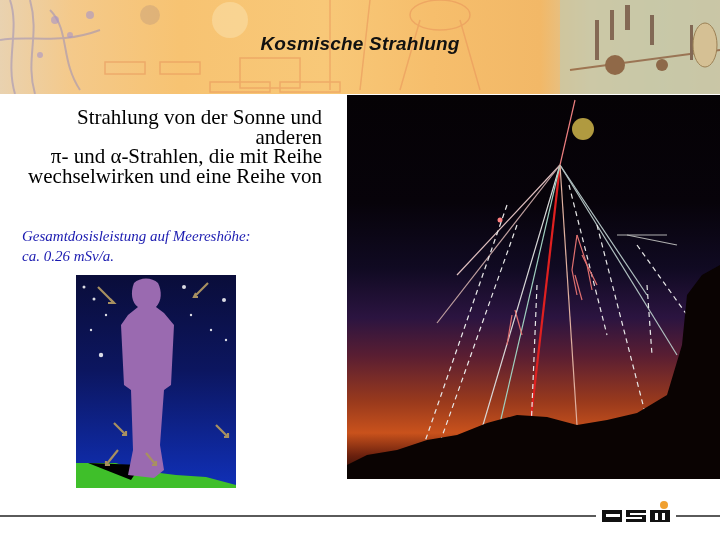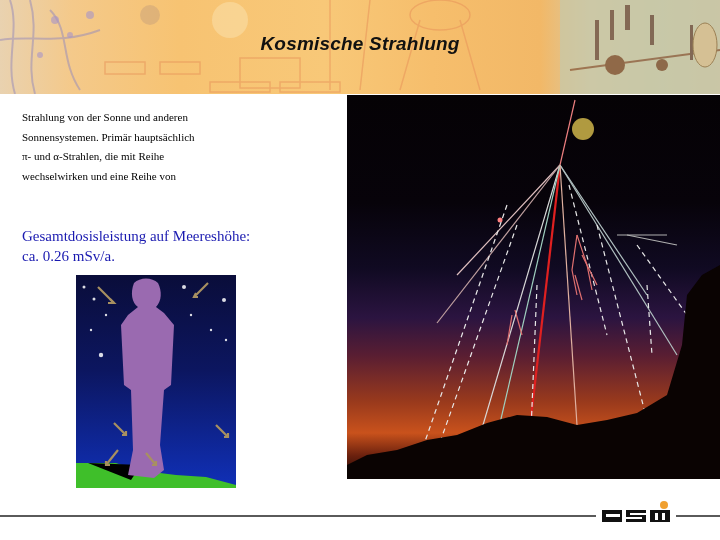--- a/index.html
+++ b/index.html
@@ -3,24 +3,24 @@
 <meta charset="utf-8">
 <style>
   html, body { margin:0; padding:0; }
   body { width:720px; height:540px; position:relative; overflow:hidden; background:#ffffff; font-family:"Liberation Serif", serif; }
 
   .header { position:absolute; left:0; top:0; width:720px; height:94px; overflow:hidden;
     background: linear-gradient(90deg, #e9d2b0 0%, #f4c98a 10%, #f7c372 25%, #f8c878 45%, #f6be6c 60%, #f2b867 75%, #d9c9a1 82%, #c7c9a8 92%, #d0c0a0 100%); }
   .header .deco { position:absolute; }
   .title { position:absolute; left:0; top:33px; width:720px; text-align:center; font-family:"Liberation Sans", sans-serif; font-style:italic; font-weight:bold; font-size:19px; color:#111; letter-spacing:0.2px; }
 
-  .body-text { position:absolute; left:22px; top:108px; width:300px; font-size:11px; line-height:19.5px; color:#000; }
+  .body-text { position:absolute; left:22px; top:108px; width:300px; font-size:21px; line-height:19.5px; color:#000;text-align:right; }
   .body-text p { margin:0; }
   .blue-text { position:absolute; left:22px; top:227px; width:300px; font-size:15px; line-height:19.5px; color:#1a1ab0; }
-  .blue-text p { margin:0; }
+  .blue-text p { margin:0;font-style:italic; }
 
   .figure-person { position:absolute; left:76px; top:275px; width:160px; height:213px; overflow:hidden;
     background: linear-gradient(180deg, #0a0d3a 0%, #0c1660 45%, #1030b8 100%); }
 
   .figure-shower { position:absolute; left:347px; top:95px; width:373px; height:384px; overflow:hidden;
     background: linear-gradient(180deg, #050205 0%, #07030a 28%, #100a22 45%, #2b1440 58%, #5a1e32 68%, #9a3a1c 80%, #c9521c 88%, #6a200e 94%, #1a0804 100%); }
 
   .footer-line { position:absolute; left:0; top:515px; width:596px; height:2px; background:#5a5a5a; }
   .footer-line-right { position:absolute; left:676px; top:515px; width:44px; height:2px; background:#5a5a5a; }
   .logo { position:absolute; left:600px; top:500px; width:76px; height:26px; }
@@ -69,21 +69,20 @@
       <rect x="650" y="15" width="4" height="30" fill="#6a4a3a"></rect>
       <rect x="690" y="25" width="3" height="35" fill="#6a4a3a"></rect>
       <ellipse cx="705" cy="45" rx="12" ry="22" fill="#d8c090" stroke="#8a6a3a"></ellipse>
     </g>
   </svg>
   <div class="title">Kosmische Strahlung</div>
 </div>
 
 <div class="body-text">
   <p>Strahlung von der Sonne und anderen</p>
-  <p>Sonnensystemen. Primär hauptsächlich</p>
   <p>π- und α-Strahlen, die mit Reihe</p>
   <p>wechselwirken und eine Reihe von</p>
 </div>
 
 <div class="blue-text">
   <p>Gesamtdosisleistung auf Meereshöhe:</p>
   <p>ca. 0.26 mSv/a.</p>
 </div>
 
 <div class="figure-person">

